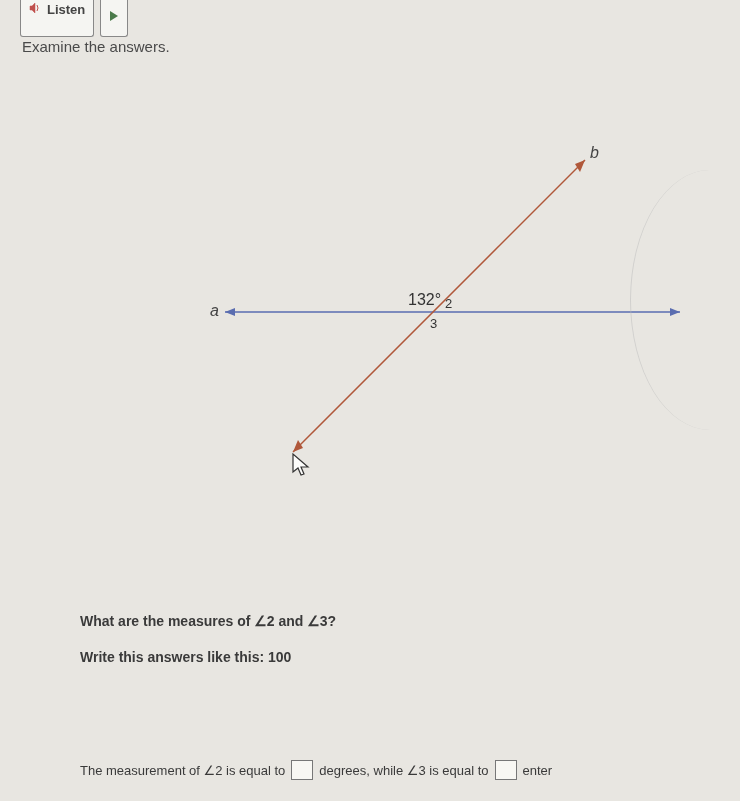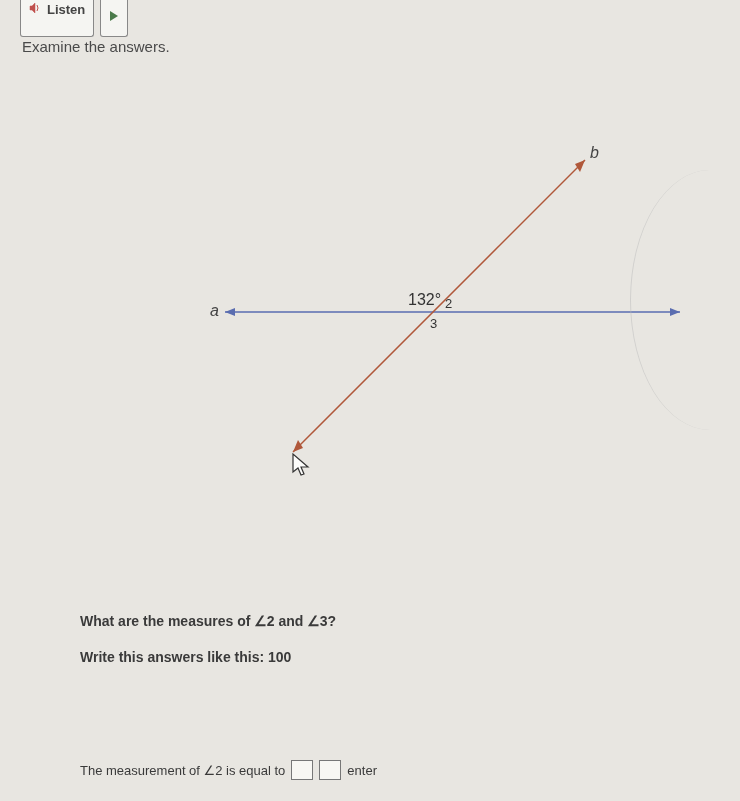--- a/index.html
+++ b/index.html
@@ -167,15 +167,16 @@
 </div>
 
 <div class="bottom-text">
   <p>What are the measures of ∠2 and ∠3?</p>
   <p>Write this answers like this: 100</p>
 </div>
 
 <div class="answer-line">
   <span>The measurement of ∠2 is equal to</span>
   <span class="answer-box"></span>
+  <span>degrees, while ∠3 is equal to</span>
   <span class="answer-box"></span>
   <span>enter</span>
 </div>
 
 </body></html>

